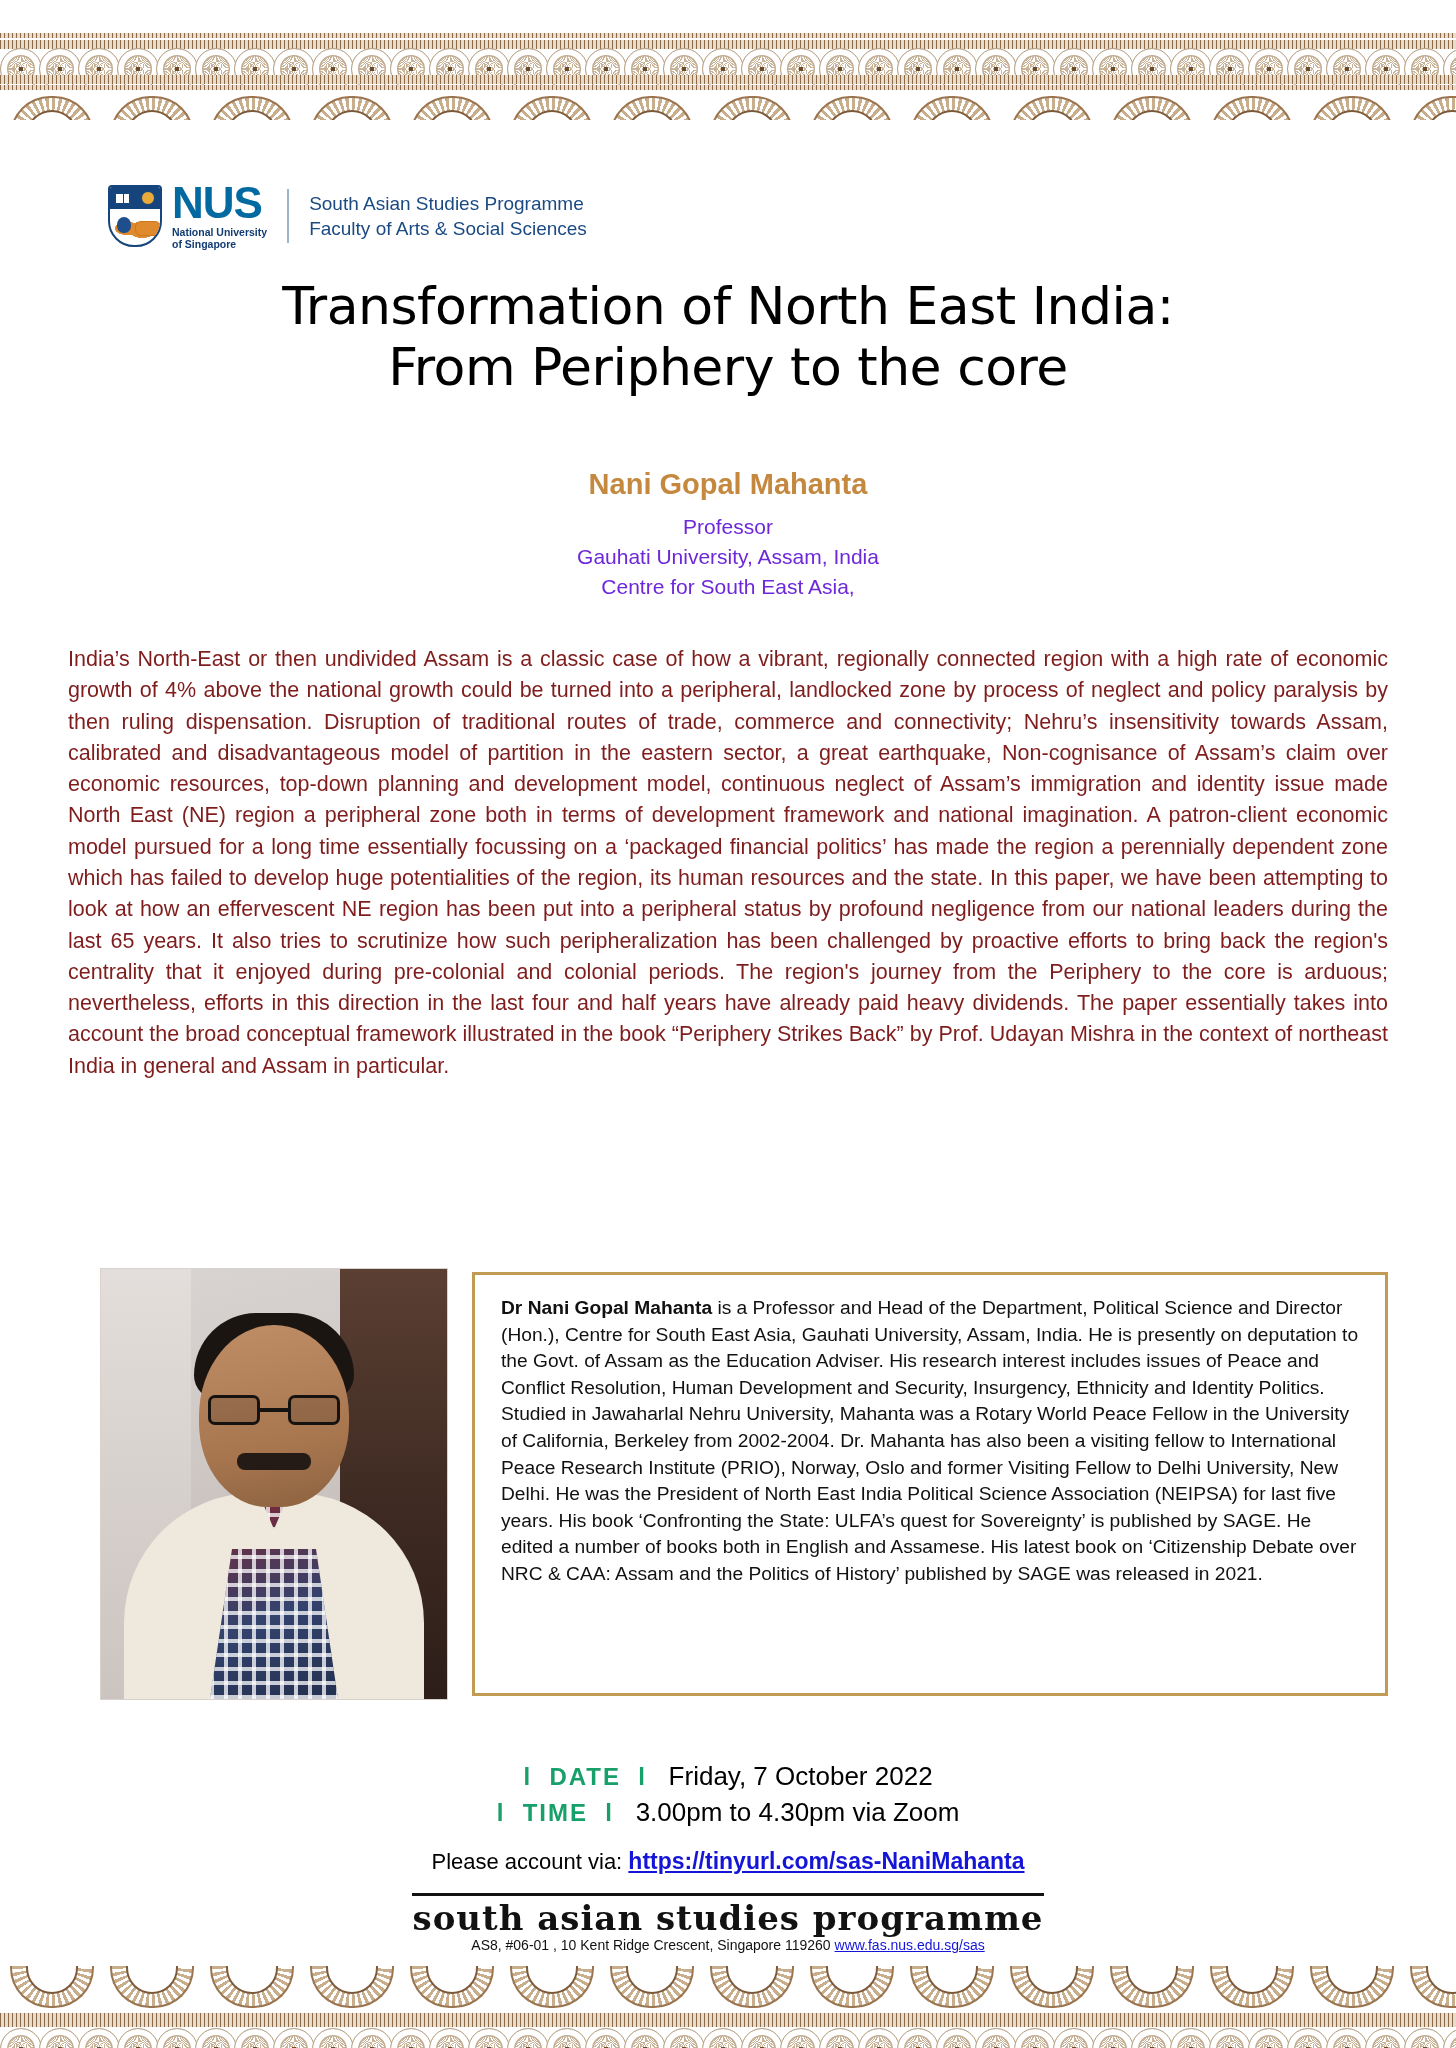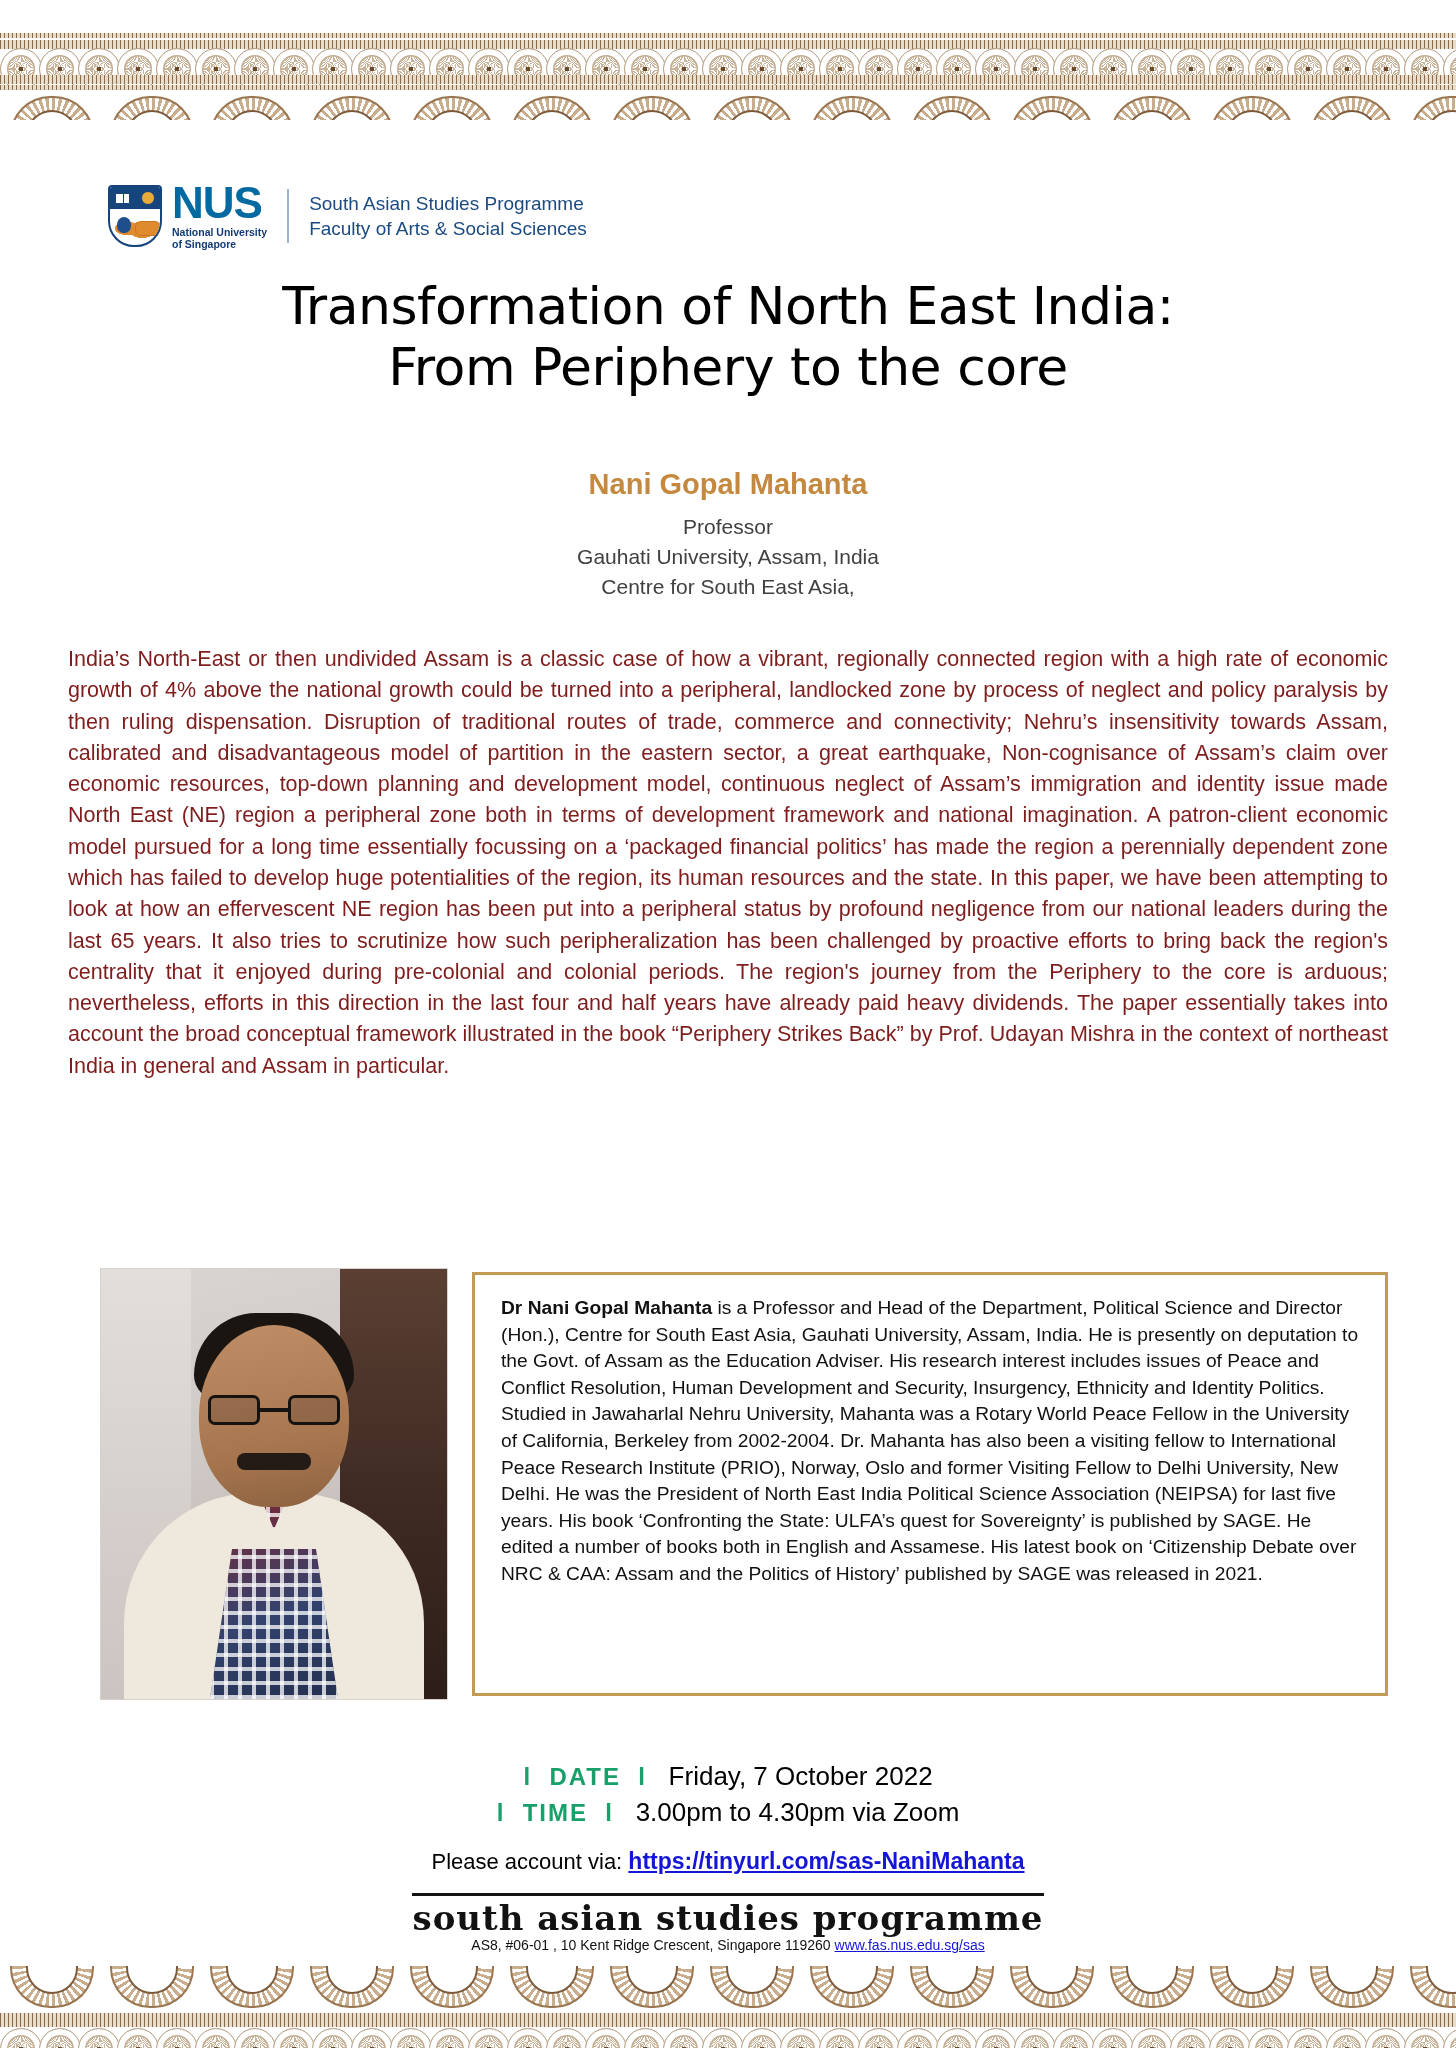--- a/index.html
+++ b/index.html
@@ -156,21 +156,21 @@
 
   
   .speaker-name {
     position: absolute; left: 0; right: 0; top: 468px;
     text-align: center;
     font-size: 29px; font-weight: 700; color: #c4883f;
   }
   .speaker-meta {
     position: absolute; left: 0; right: 0; top: 512px;
     text-align: center;
-    font-size: 21px; line-height: 1.42; color: #404040;
+    font-size: 21px; line-height: 1.42; color: #6d28d9;
   }
   .speaker-meta span { display: block; }
 
   
   .abstract {
     position: absolute; left: 68px; top: 644px; width: 1320px;
     font-size: 21.5px; line-height: 1.455;
     text-align: justify; color: #7f1d1d;
   }
 

